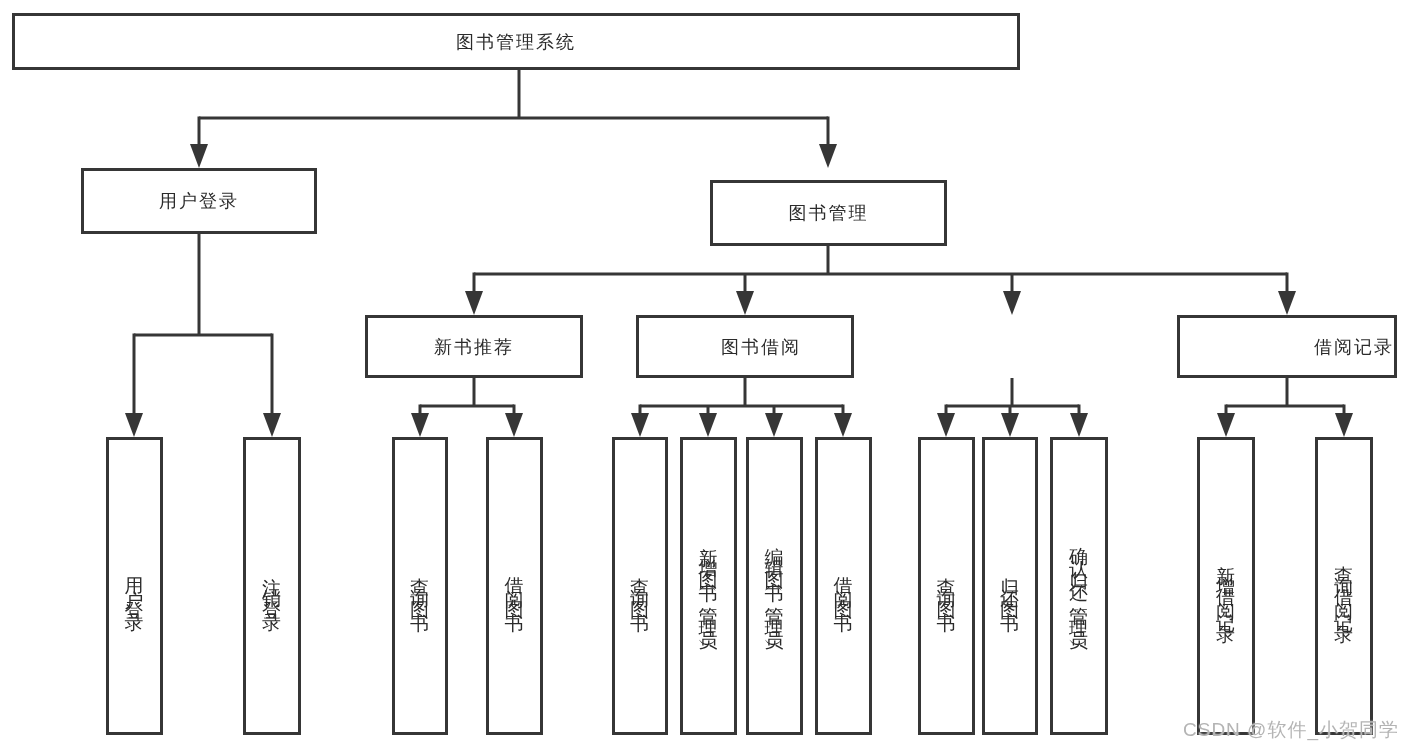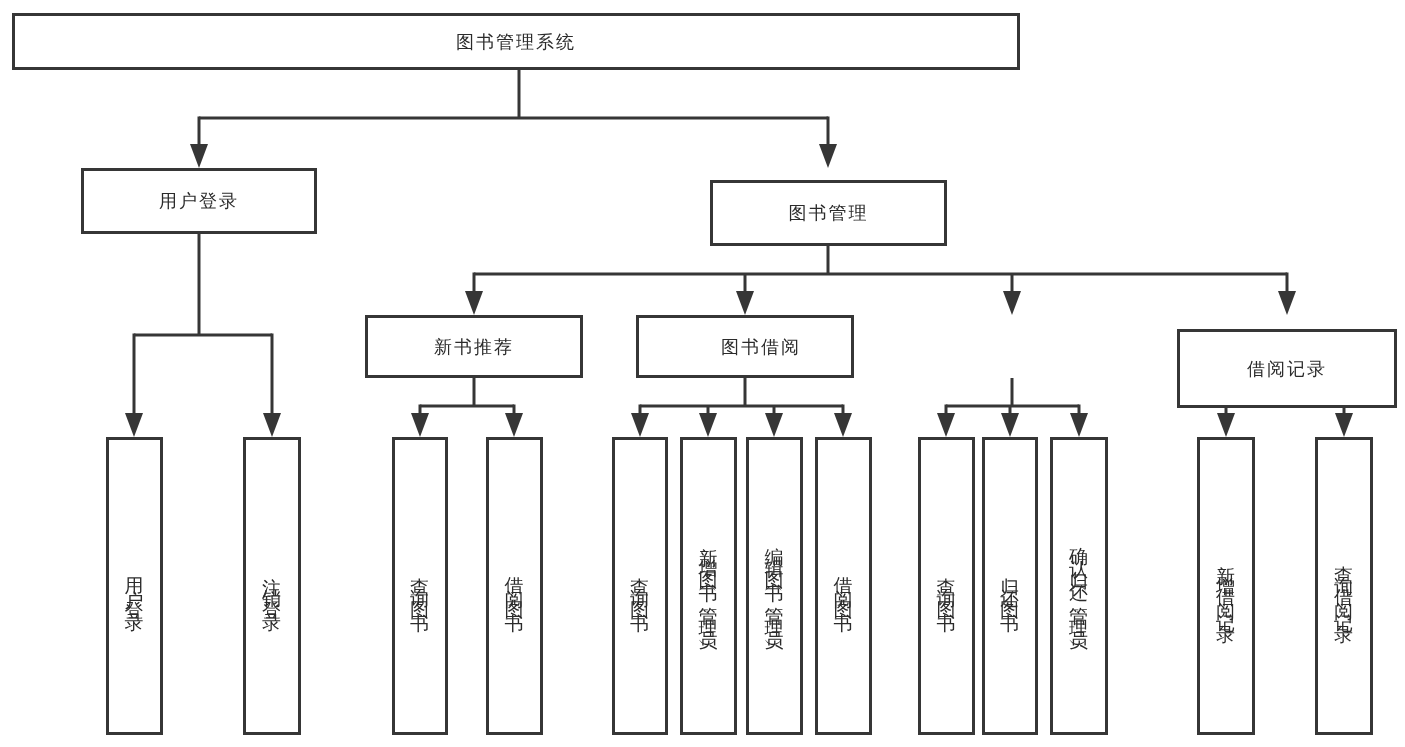--- a/index.html
+++ b/index.html
@@ -146,21 +146,21 @@
   <div class="node hbox" style="left:710px;top:180px;width:237px;height:66px;">
     <span>图书管理</span>
   </div>
 
   <div class="node hbox" style="left:365px;top:315px;width:218px;height:63px;">
     <span>新书推荐</span>
   </div>
   <div class="node hbox" style="left:636px;top:315px;width:218px;height:63px;padding-left:32px;">
     <span>图书借阅</span>
   </div>
-  <div class="node hbox" style="left:1177px;top:329px;width:220px;height:79px;">
+  <div class="node hbox" style="left:1177px;top:315px;width:220px;height:63px;justify-content:flex-end;">
     <span>借阅记录</span>
   </div>
 
   <div class="node leaf" style="left:106px;top:437px;width:57px;height:298px;">
     <span>用户登录</span>
   </div>
   <div class="node leaf" style="left:243px;top:437px;width:58px;height:298px;">
     <span>注销登录</span>
   </div>
 
@@ -194,14 +194,15 @@
     <span>确认归还（管理员）</span>
   </div>
 
   <div class="node leaf" style="left:1197px;top:437px;width:58px;height:298px;">
     <span>新增借阅记录</span>
   </div>
   <div class="node leaf" style="left:1315px;top:437px;width:58px;height:298px;">
     <span>查询借阅记录</span>
   </div>
 
+  <div class="watermark">CSDN @软件_小贺同学</div>
 
 </div>
 
 </body></html>

